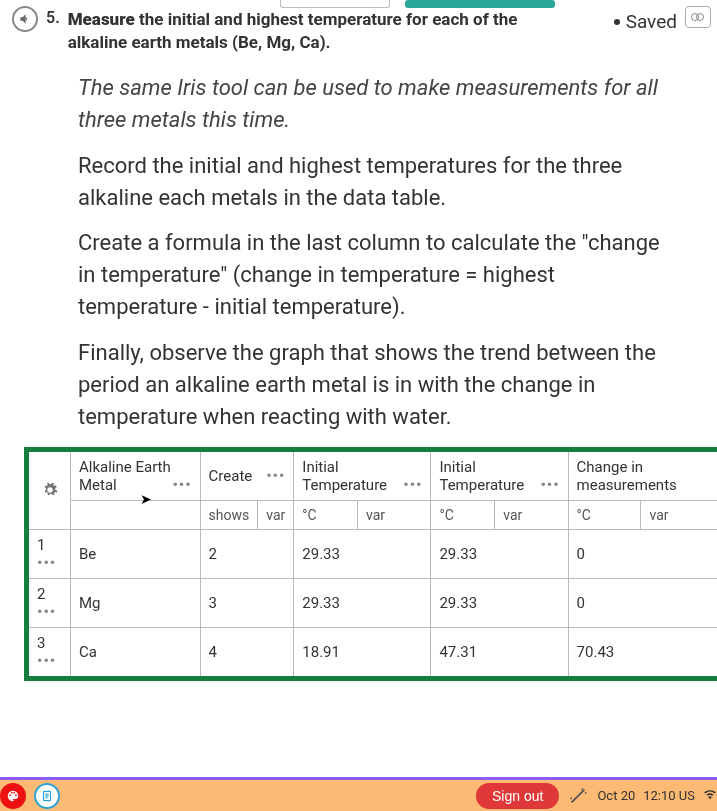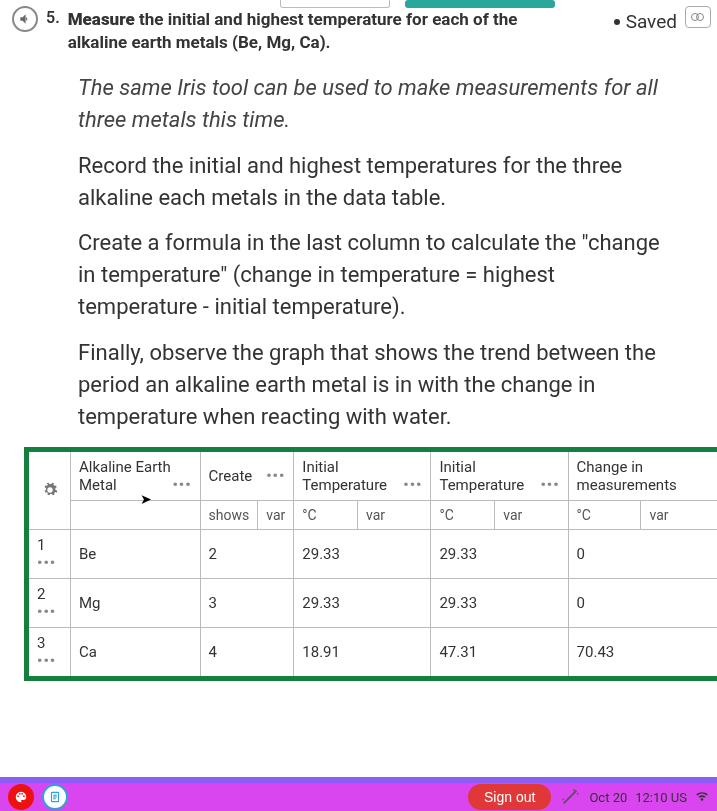--- a/index.html
+++ b/index.html
@@ -29,21 +29,21 @@
   
   .tbl-wrap{ margin: 8px 0 0 24px; width:708px; border:5px solid #15803d; border-collapse:collapse; font-size:15px;}
   .tbl-wrap th, .tbl-wrap td{ border:1px solid #bbb; padding:6px 8px; text-align:left; color:#333; vertical-align:middle; background:#fff;}
   .col-rownum{width:44px; text-align:center;}
   .gear-cell{display:flex;align-items:center;justify-content:center;color:#777;}
   .hdr-top{font-weight:400;}
   .hdr-top .more{float:right;color:#888;font-weight:700;letter-spacing:1px;cursor:pointer;}
   .sub-row td{font-size:14px;color:#555;}
   .row-dots{color:#888;font-weight:700;letter-spacing:1px;cursor:pointer;}
   
-  .bottom-bar{position:absolute;left:0;right:0;bottom:0;height:34px;background:#d946ef;border-top:6px solid #8b5cf6;display:flex;align-items:center;padding:0 8px;gap:8px;font-size:13px;}
+  .bottom-bar{position:absolute;left:0;right:0;bottom:0;height:34px;background:#fdba74;border-top:3px solid #8b5cf6;display:flex;align-items:center;padding:0 0;gap:8px;font-size:13px;}
   .circ{width:26px;height:26px;border-radius:50%;display:flex;align-items:center;justify-content:center;color:#fff;flex:0 0 auto;cursor:pointer;}
   .circ.red{background:#e11;}
   .circ.blue{border:2px solid #2da3d6;color:#2da3d6;background:#fff;}
   .circ svg{width:14px;height:14px;}
   .spacer{flex:1;}
   .signout{background:#e03838;color:#fff;border:none;border-radius:16px;padding:5px 16px;font-size:14px;cursor:pointer;}
   .wand{width:22px;height:22px;display:flex;align-items:center;justify-content:center;color:#555;cursor:pointer;}
   .date{color:#333;}
   .time{color:#333;}
   .wifi{color:#333;}

